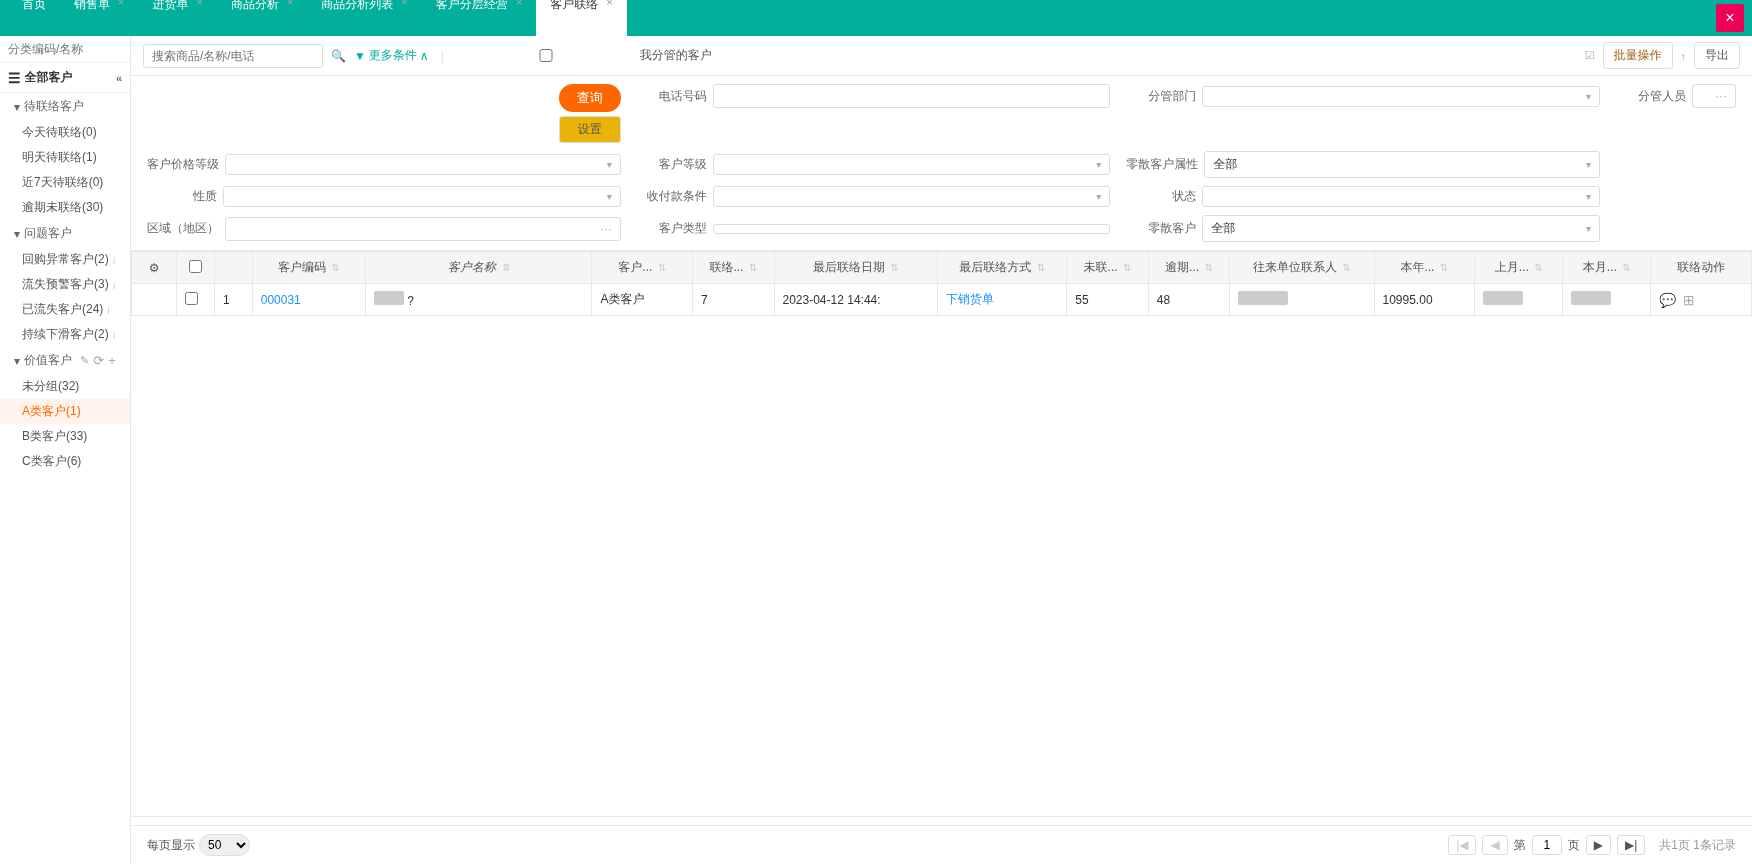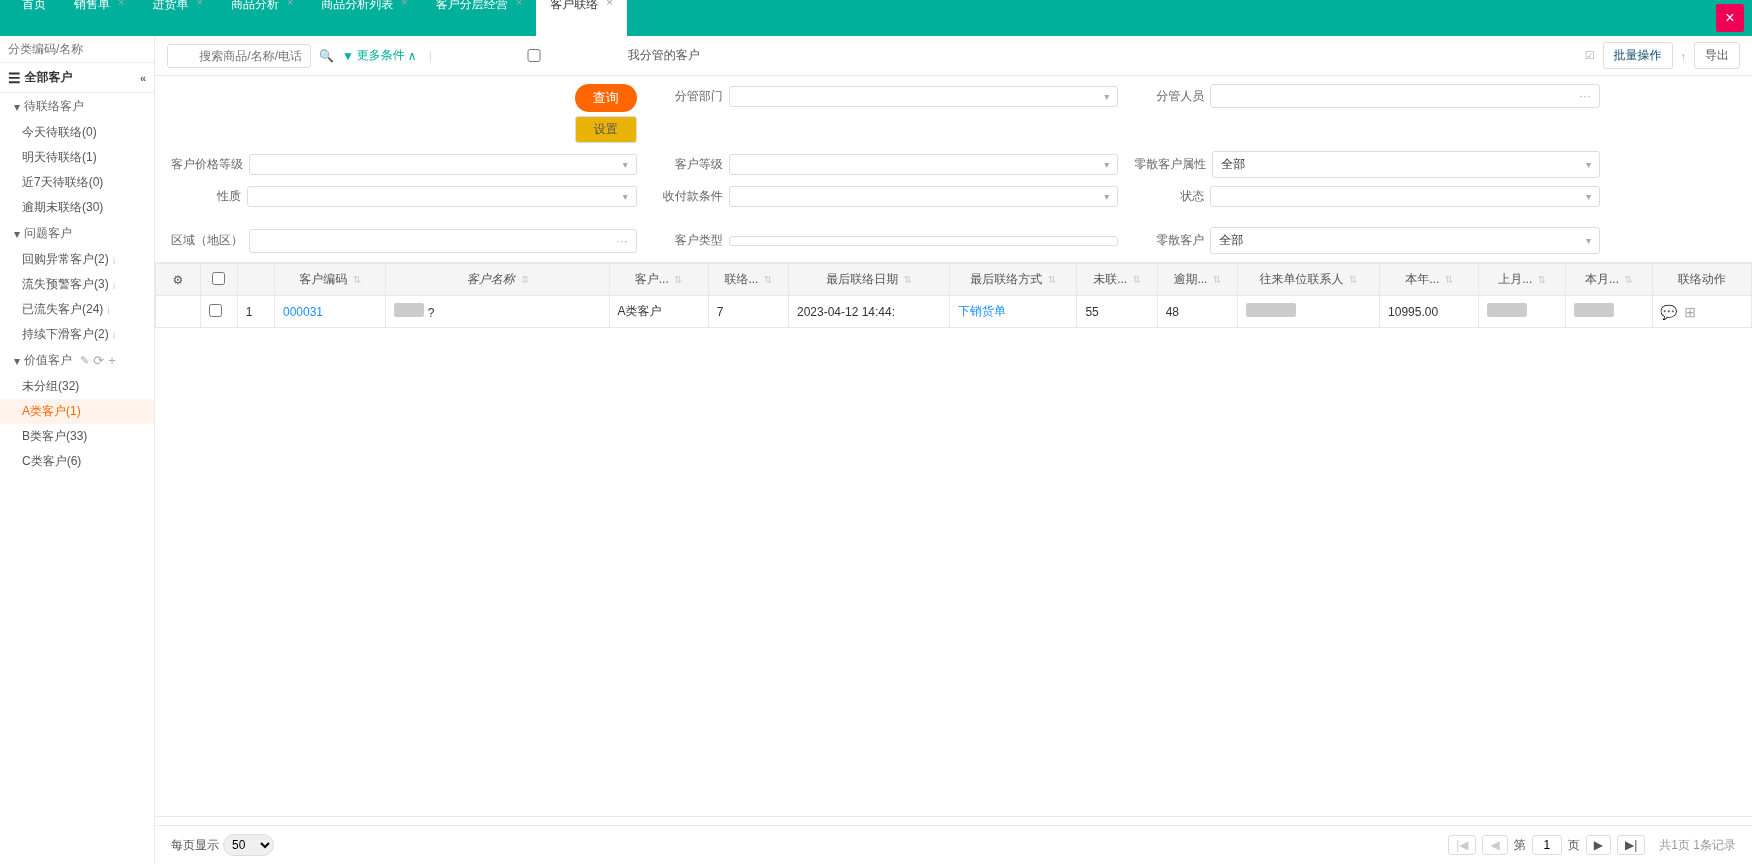--- a/index.html
+++ b/index.html
@@ -48,21 +48,21 @@
     }
 
     
     .main-layout {
       display: flex;
       height: calc(864px - 36px);
     }
 
     
     .sidebar {
-      width: 155px;
+      width: 131px;
       background: #fff;
       border-right: 1px solid #e8e8e8;
       display: flex;
       flex-direction: column;
       overflow-y: auto;
       flex-shrink: 0;
     }
     .sidebar-search {
       display: flex;
       align-items: center;
@@ -153,21 +153,21 @@
       color: #555;
       cursor: pointer;
     }
     .filter-bar-right { margin-left: auto; display: flex; align-items: center; gap: 8px; }
     .btn-batch {
       border: 1px solid #ddd;
       background: #fff;
       padding: 4px 10px;
       border-radius: 3px;
       cursor: pointer;
-      color: #0c4a6e;
+      color: #a16207;
       font-size: 12px;
     }
     .btn-export {
       border: 1px solid #ddd;
       background: #fff;
       padding: 4px 10px;
       border-radius: 3px;
       cursor: pointer;
       color: #555;
       font-size: 12px;
@@ -436,21 +436,21 @@
       <span>B类客户(33)</span>
     </div>
     <div class="sidebar-item">
       <span>C类客户(6)</span>
     </div>
   </div>
 
   <div class="content-area">
 
     <div class="filter-bar">
-      <input type="text" style="width: 144px; text-align: right;" placeholder="搜索商品/名称/电话">
+      <input type="text" style="width: 180px;" placeholder="搜索商品/名称/电话">
       <span style="color:#aaa;cursor:pointer;">🔍</span>
       <span class="filter-btn">
         <span style="color:#00b09b;">▼</span>
         <span>更多条件</span>
         <span>∧</span>
       </span>
       <span style="color:#ddd;margin:0 4px;">|</span>
       <label class="checkbox-label">
         <input type="checkbox" style="">
         <span>我分管的客户</span>
@@ -460,20 +460,24 @@
         <button class="btn-batch">批量操作</button>
         <span style="color:#aaa;font-size:11px;">↑</span>
         <button class="btn-export">导出</button>
       </div>
     </div>
 
     <div style="background:#fff;border-bottom:1px solid #e8e8e8;padding:8px 16px;flex-shrink:0;">
 
       <div style="display:grid;grid-template-columns:1fr 1fr 1fr 120px;gap:8px 16px;margin-bottom:8px;">
         <div class="form-row">
+          <span class="form-label">电话号码</span>
+          <input class="form-input" type="text" style="flex: 1 1 0%;">
+        </div>
+        <div class="form-row">
           <span class="form-label">分管部门</span>
           <div class="form-select">
             <span></span>
             <span class="chevron">▾</span>
           </div>
         </div>
         <div class="form-row">
           <span class="form-label">分管人员</span>
           <div class="form-select" style="flex:1;">
             <span></span>
@@ -504,21 +508,21 @@
         <div class="form-row">
           <span class="form-label">零散客户属性</span>
           <div class="form-select">
             <span>全部</span>
             <span class="chevron">▾</span>
           </div>
         </div>
         <div></div>
       </div>
 
-      <div style="display:grid;grid-template-columns:1fr 1fr 1fr 120px;gap:8px 16px;margin-bottom:20px;">
+      <div style="display:grid;grid-template-columns:1fr 1fr 1fr 120px;gap:8px 16px;margin-bottom:8px;">
         <div class="form-row">
           <span class="form-label">性质</span>
           <div class="form-select">
             <span></span>
             <span class="chevron">▾</span>
           </div>
         </div>
         <div class="form-row">
           <span class="form-label">收付款条件</span>
           <div class="form-select">

